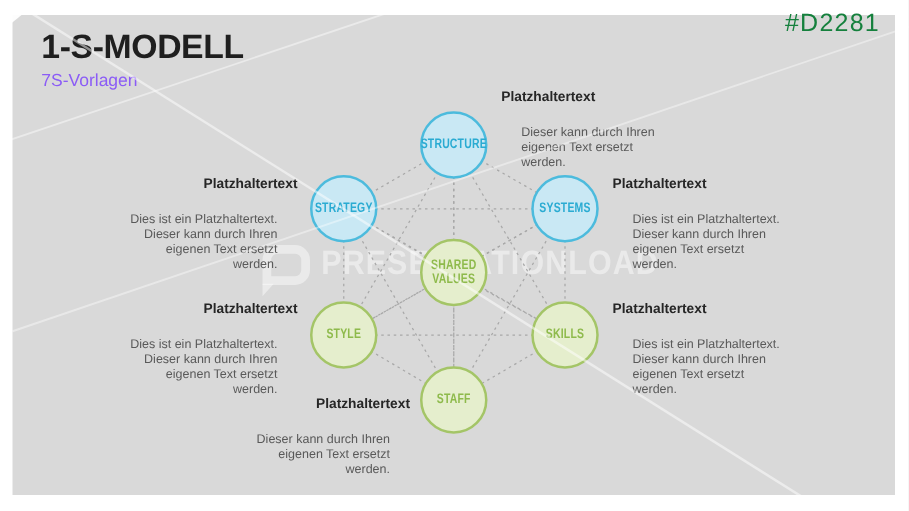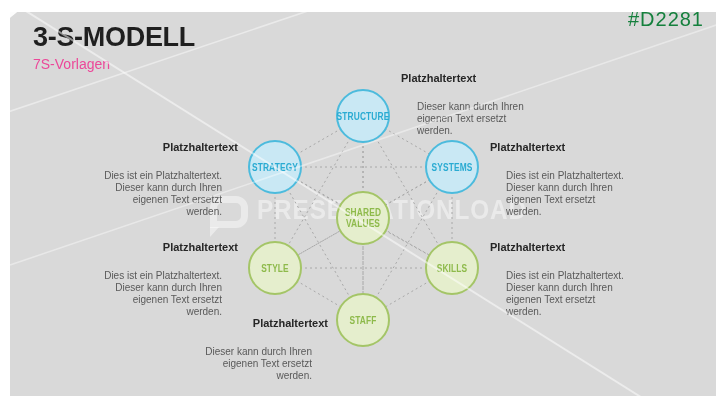--- a/index.html
+++ b/index.html
@@ -12,21 +12,21 @@
     position:absolute;left:10px;top:12px;width:706px;height:384px;
     background:var(--slide-bg,#d9d9d9);
   }
   
   .title{
     position:absolute;left:33px;top:22px;
     font-size:27px;font-weight:700;color:#1f1f1f;letter-spacing:-0.3px;
   }
   .subtitle{
     position:absolute;left:33px;top:56px;
-    font-size:14px;color:#ec4899;
+    font-size:14px;color:#8b5cf6;
   }
   .id-tag{
     position:absolute;top:8px;right:23px;
     font-size:20px;color:#15803d;letter-spacing:1px;
   }
   
   .watermark{
     position:absolute;left:210px;top:193px;
     display:flex;align-items:flex-start;gap:9px;
     color:rgba(255,255,255,0.45);
@@ -162,21 +162,21 @@
   <p>Dies ist ein Platzhaltertext.
 Dieser kann durch Ihren
 eigenen Text ersetzt werden.</p>
 </div>
 <div class="annotation ann-right" id="ann-staff">
   <h4>Platzhaltertext</h4>
   <p>Dieser kann durch Ihren
 eigenen Text ersetzt werden.</p>
 </div>
 
-<h1 class="title" style="margin:0">3-S-MODELL</h1>
+<h1 class="title" style="margin:0">1-S-MODELL</h1>
 <div class="subtitle">7S-Vorlagen</div>
 <div class="id-tag">#D2281</div>
 
 <svg class="reflections">
   <polygon points="0,0 32,0 0,26" fill="#ffffff" opacity="0.95"></polygon>
   <line x1="2" y1="-4" x2="660" y2="409" stroke="#ffffff" stroke-width="2" opacity="0.5"></line>
   <line x1="-10" y1="118" x2="400" y2="-20" stroke="#ffffff" stroke-width="1.5" opacity="0.45"></line>
   <line x1="10" y1="265" x2="740" y2="17" stroke="#ffffff" stroke-width="1.5" opacity="0.4"></line>
 </svg>
 

